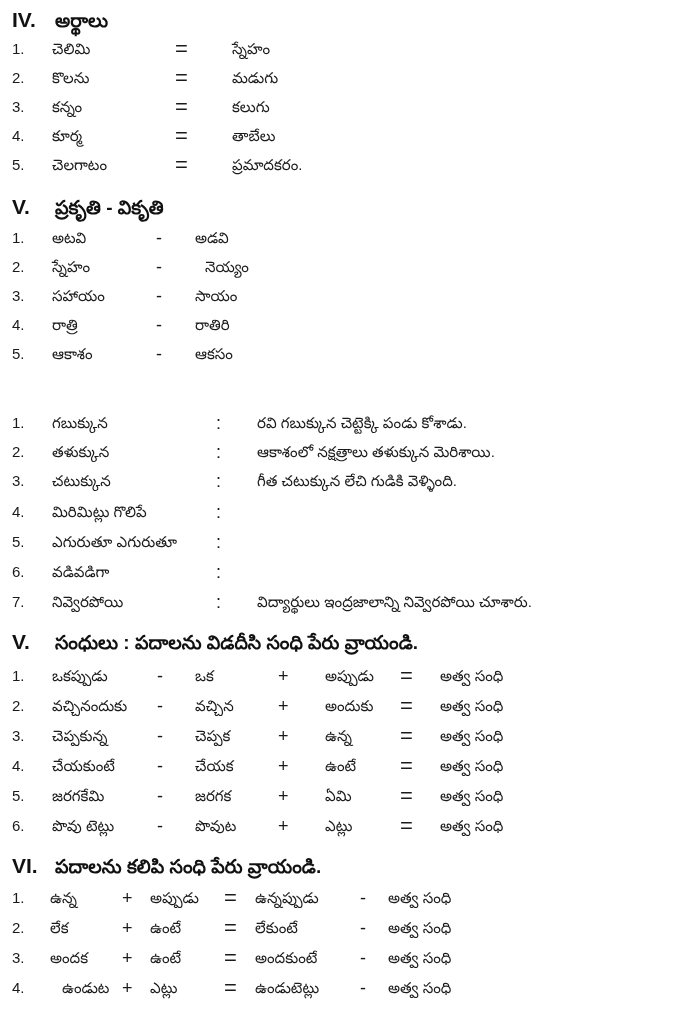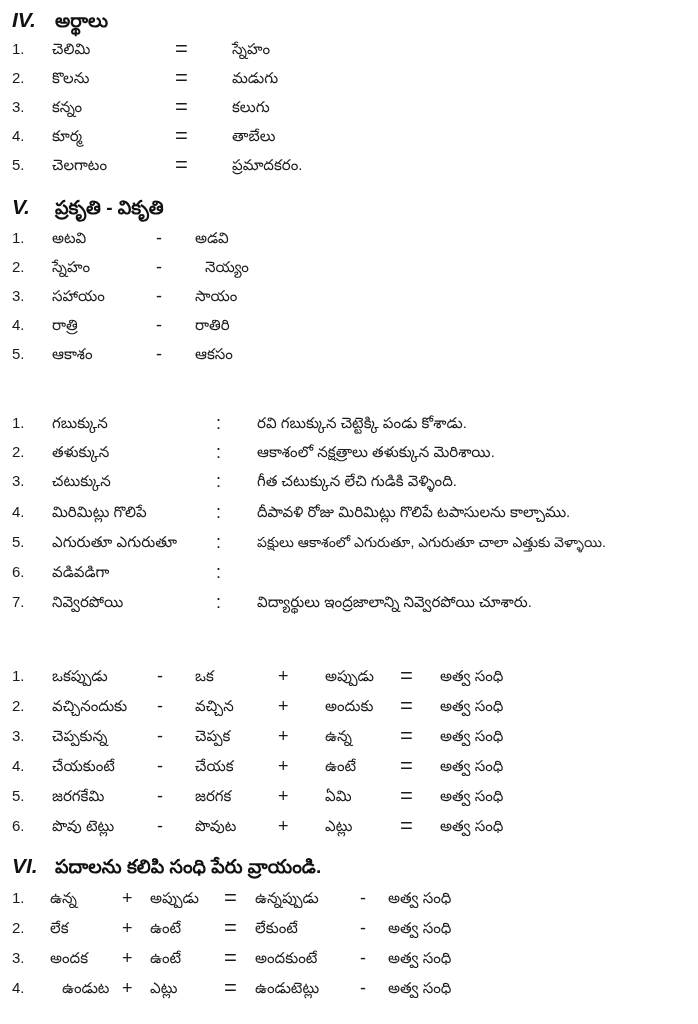--- a/index.html
+++ b/index.html
@@ -7,21 +7,21 @@
     width: 698px; height: 1024px; overflow: hidden; position: relative;
     font-family: "Liberation Sans", "DejaVu Sans", sans-serif;
     color: #1a1a1a;
   }
   .page { position: absolute; left: 0; top: 0; width: 698px; height: 1024px; }
   .heading {
     position: absolute; left: 12px; height: 30px;
     font-weight: bold; font-size: 21px; line-height: 30px; white-space: nowrap;
     color: #111;
   }
-  .heading .num { display: inline-block; width: 43px; font-style: italic; }
+  .heading .num { display: inline-block; width: 43px; }
   .heading .title { font-size: 19px; }
   .row {
     position: absolute; left: 0; height: 28px; width: 698px;
     font-size: 15px; line-height: 28px; white-space: nowrap;
   }
   .cell { position: absolute; top: 0; }
   .n { left: 12px; font-size: 15px; }
   .sym { font-size: 18px; font-weight: normal; }
   .eq { font-size: 22px; }
 </style>
@@ -113,40 +113,41 @@
   <div class="row" style="top:467px">
     <span class="cell n">3.</span>
     <span class="cell" style="left:52px">చటుక్కున</span>
     <span class="cell sym" style="left:216px">:</span>
     <span class="cell" style="left:257px">గీత చటుక్కున లేచి గుడికి వెళ్ళింది.</span>
   </div>
   <div class="row" style="top:498px">
     <span class="cell n">4.</span>
     <span class="cell" style="left:52px">మిరిమిట్లు గొలిపే</span>
     <span class="cell sym" style="left:216px">:</span>
-    <span class="cell" style="left:257px">దీపావళి రోజు మిరిమిట్లు గొలిపే టపాసులను కాల్చాము.</span>
   </div>
   <div class="row" style="top:528px">
     <span class="cell n">5.</span>
     <span class="cell" style="left:52px">ఎగురుతూ ఎగురుతూ</span>
     <span class="cell sym" style="left:216px">:</span>
-    <span class="cell" style="left:257px; font-size:14px">పక్షులు ఆకాశంలో ఎగురుతూ, ఎగురుతూ చాలా ఎత్తుకు వెళ్ళాయి.</span>
   </div>
   <div class="row" style="top:558px">
     <span class="cell n">6.</span>
     <span class="cell" style="left:52px">వడివడిగా</span>
     <span class="cell sym" style="left:216px">:</span>
   </div>
   <div class="row" style="top:588px">
     <span class="cell n">7.</span>
     <span class="cell" style="left:52px">నివ్వెరపోయి</span>
     <span class="cell sym" style="left:216px">:</span>
     <span class="cell" style="left:257px">విద్యార్థులు ఇంద్రజాలాన్ని నివ్వెరపోయి చూశారు.</span>
   </div>
 
+  <div class="heading" style="top:627px">
+    <span class="num">V.</span><span class="title">సంధులు :  పదాలను విడదీసి సంధి పేరు వ్రాయండి.</span>
+  </div>
   <div class="row" style="top:662px">
     <span class="cell n">1.</span>
     <span class="cell" style="left:52px">ఒకప్పుడు</span>
     <span class="cell sym" style="left:157px">-</span>
     <span class="cell" style="left:195px">ఒక</span>
     <span class="cell sym" style="left:278px">+</span>
     <span class="cell" style="left:325px">అప్పుడు</span>
     <span class="cell sym eq" style="left:400px">=</span>
     <span class="cell" style="left:440px">అత్వ సంధి</span>
   </div>

